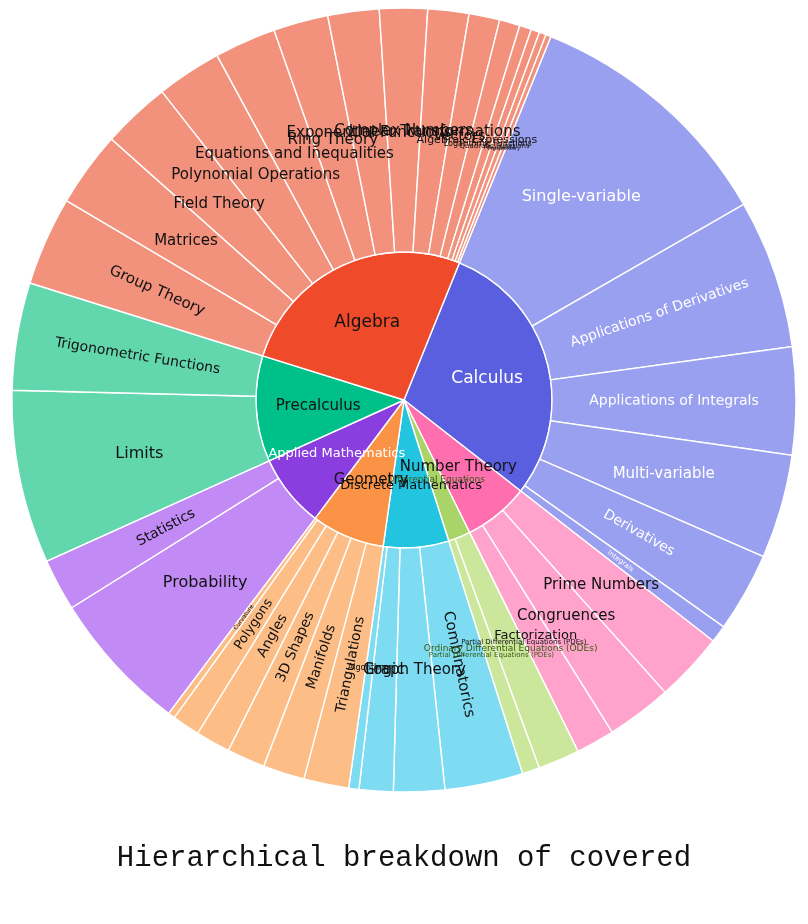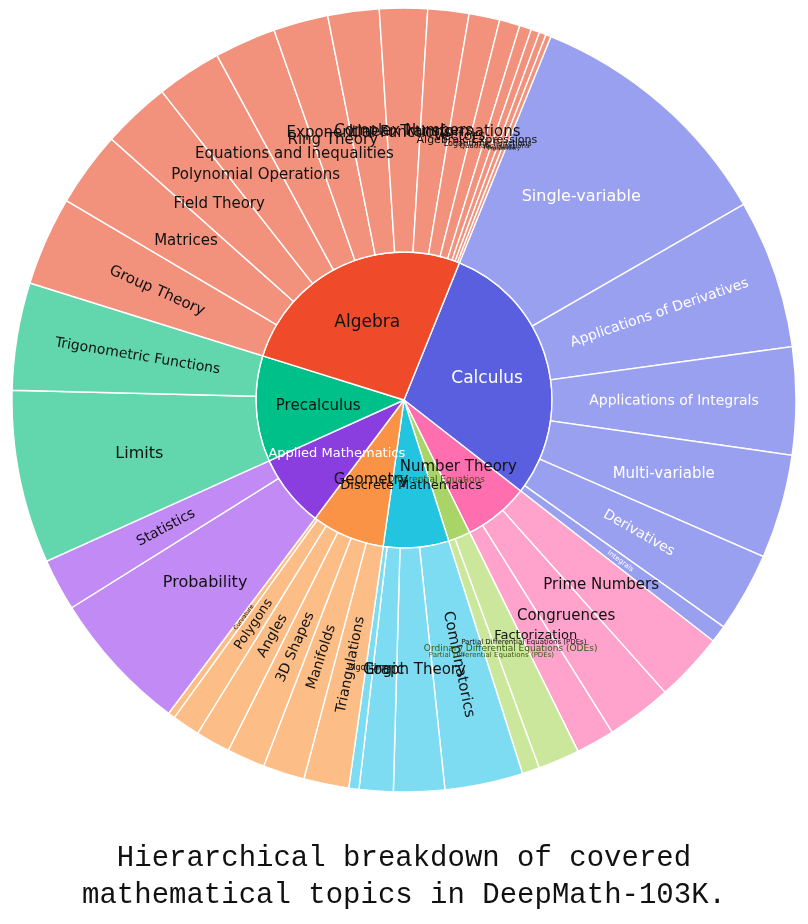--- a/index.html
+++ b/index.html
@@ -140,14 +140,13 @@
       <text x="566.1672904437122" y="615.8744308855142" font-size="15" fill="#111111" transform="rotate(0 566.1672904437122 615.8744308855142)">Congruences</text>
       <text x="535.7221079674578" y="635.6889608628486" font-size="13" fill="#111111" transform="rotate(0 535.7221079674578 635.6889608628486)">Factorization</text>
       <text x="523.8102420153865" y="641.9617860493977" font-size="7" fill="#111111" transform="rotate(0 523.8102420153865 641.9617860493977)">Partial Differential Equations (PDEs)</text>
       <text x="510.6117668352622" y="648.0603377653583" font-size="9" fill="#3a5a12" transform="rotate(0 510.6117668352622 648.0603377653583)">Ordinary Differential Equations (ODEs)</text>
       <text x="491.39400987825593" y="655.4648450127713" font-size="7" fill="#3a5a12" transform="rotate(0 491.39400987825593 655.4648450127713)">Partial Differential Equations (PDEs)</text>
     </svg>
 </div>
 
 <div class="caption">
   <div>Hierarchical breakdown of covered</div>
-  <div>mathematical topics in DeepMath-103K.</div>
 </div>
 
 </body></html>

